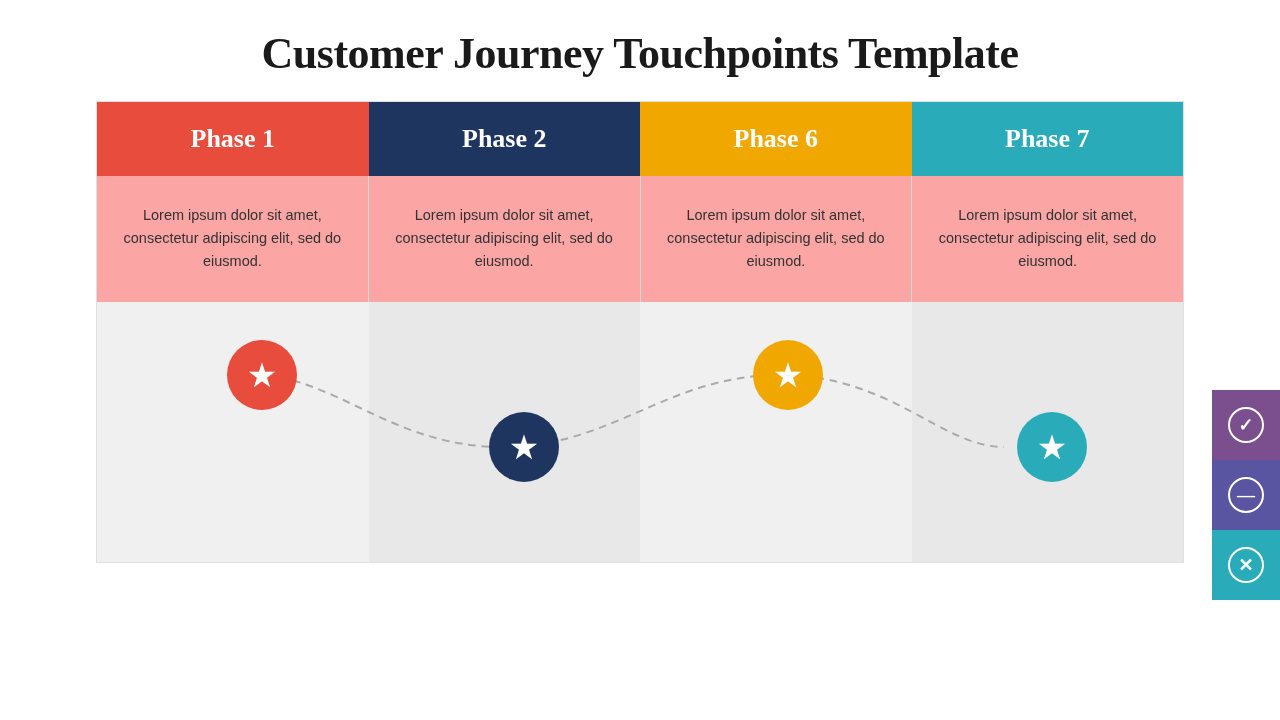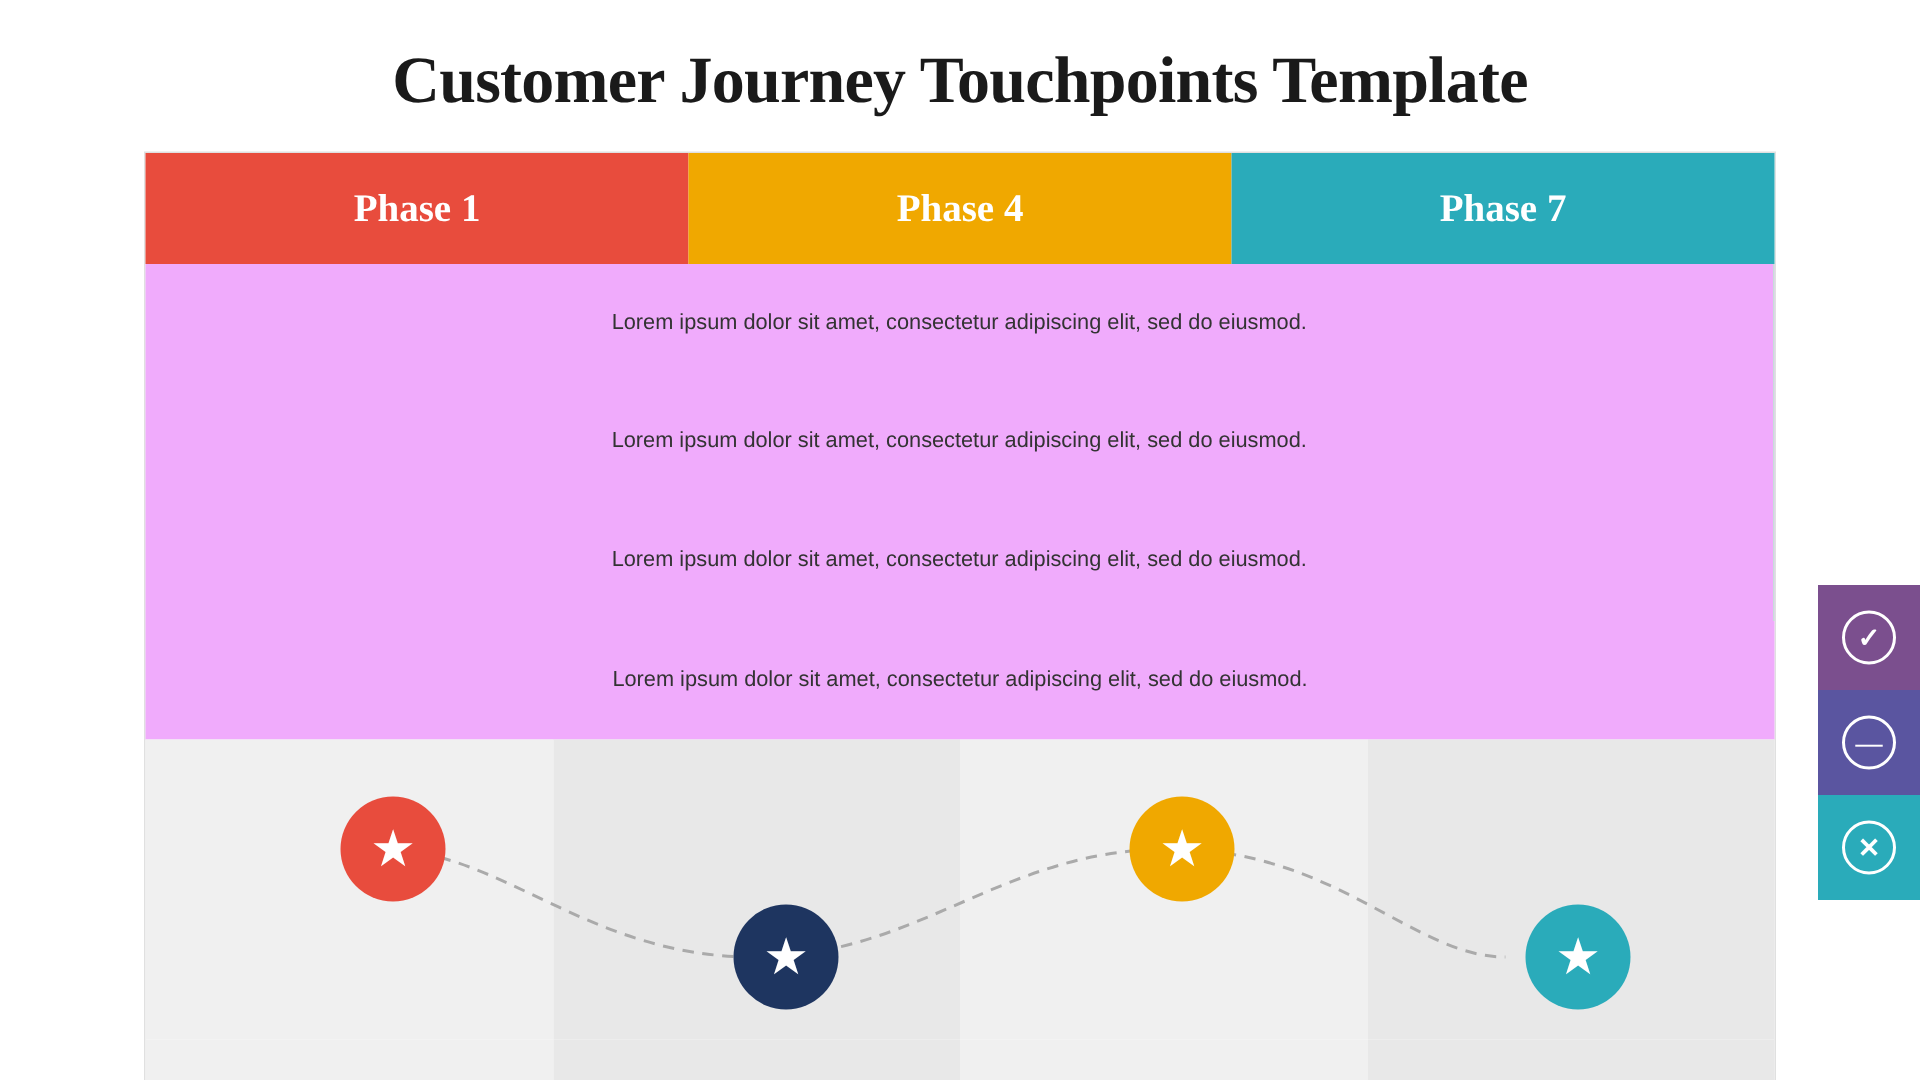--- a/index.html
+++ b/index.html
@@ -45,22 +45,21 @@
 
     .phase-header.phase1 { background: #e84c3d; }
     .phase-header.phase2 { background: #1e3560; }
     .phase-header.phase3 { background: #f0a800; }
     .phase-header.phase4 { background: #2aabba; }
 
     
     .content-row {
       display: flex;
       width: 100%;
-      background: #f0abfc;
-      flex-direction: column;
+      background: #fca5a5;
     }
 
     .content-cell {
       flex: 1;
       padding: 28px 24px;
       text-align: center;
       font-size: 14.5px;
       font-family: Arial, sans-serif;
       color: #333;
       line-height: 1.6;
@@ -154,21 +153,22 @@
   </style>
 </head>
 <body>
 
 <h1 class="page-title">Customer Journey Touchpoints Template</h1>
 
 <div class="main-container">
 
   <div class="phases-header">
     <div class="phase-header phase1">Phase 1</div>
-    <div class="phase-header phase3">Phase 4</div>
+    <div class="phase-header phase2">Phase 2</div>
+    <div class="phase-header phase3">Phase 6</div>
     <div class="phase-header phase4">Phase 7</div>
   </div>
 
   <div class="content-row">
     <div class="content-cell">Lorem ipsum dolor sit amet, consectetur adipiscing elit, sed do eiusmod.</div>
     <div class="content-cell">Lorem ipsum dolor sit amet, consectetur adipiscing elit, sed do eiusmod.</div>
     <div class="content-cell">Lorem ipsum dolor sit amet, consectetur adipiscing elit, sed do eiusmod.</div>
     <div class="content-cell">Lorem ipsum dolor sit amet, consectetur adipiscing elit, sed do eiusmod.</div>
   </div>
 

